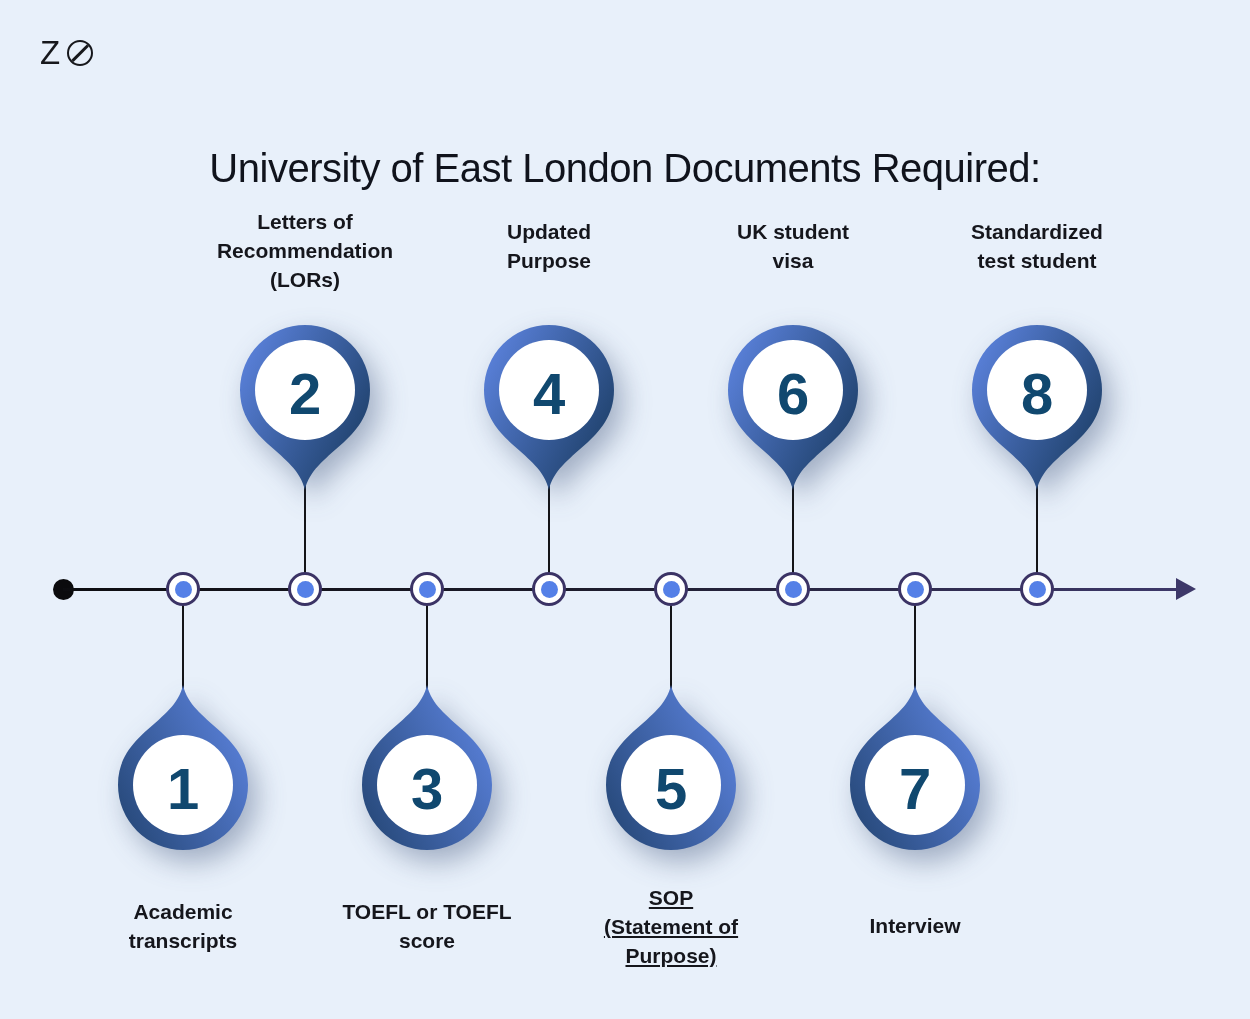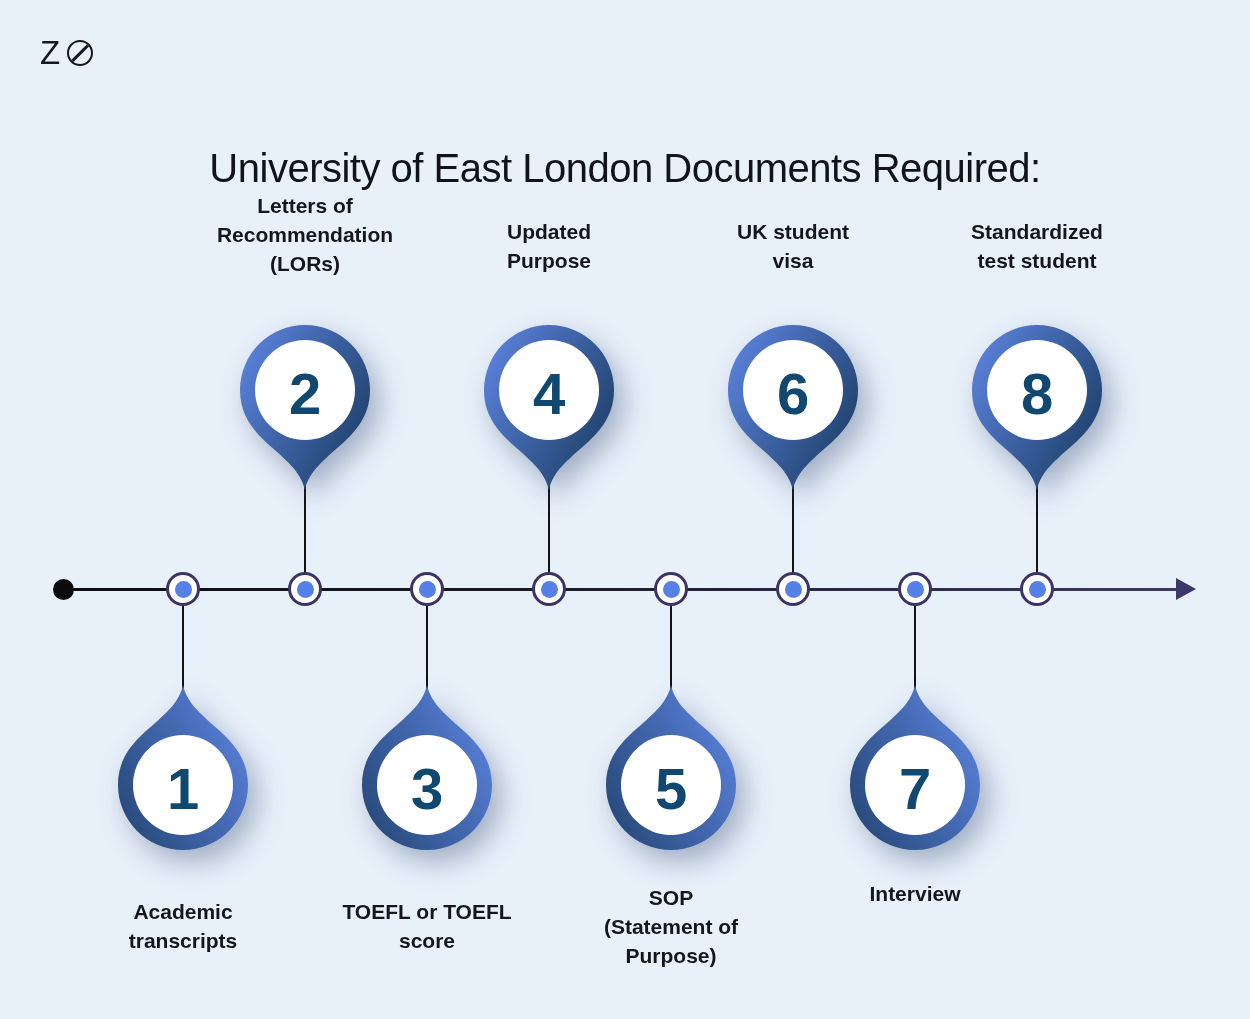--- a/index.html
+++ b/index.html
@@ -101,25 +101,25 @@
     background:#5580e7;
   }
 
   .label{
     position:absolute; left:-130px; width:260px;
     text-align:center;
     font-size:21px; font-weight:600; line-height:1.37;
     color:#15161c;
     white-space:pre-line;
   }
-  .i2 .label{ top:192px; }
+  .i2 .label{ top:208px; }
   .i4 .label, .i6 .label, .i8 .label{ top:218px; }
   .i1 .label, .i3 .label{ top:898px;text-align:center; }
-  .i5 .label{ top:884px; }
-  .i7 .label{ top:880px;text-align:center; }
+  .i5 .label{ top:884px;text-decoration:underline; }
+  .i7 .label{ top:912px;text-align:center; }
 </style>
 </head>
 <body>
 
 <div class="canvas">
 
   <svg width="0" height="0" style="position:absolute" aria-hidden="true">
     <defs>
       <linearGradient id="gradTop" x1="0" y1="0.1" x2="1" y2="0.75">
         <stop offset="0" stop-color="#5d84e0"></stop>

